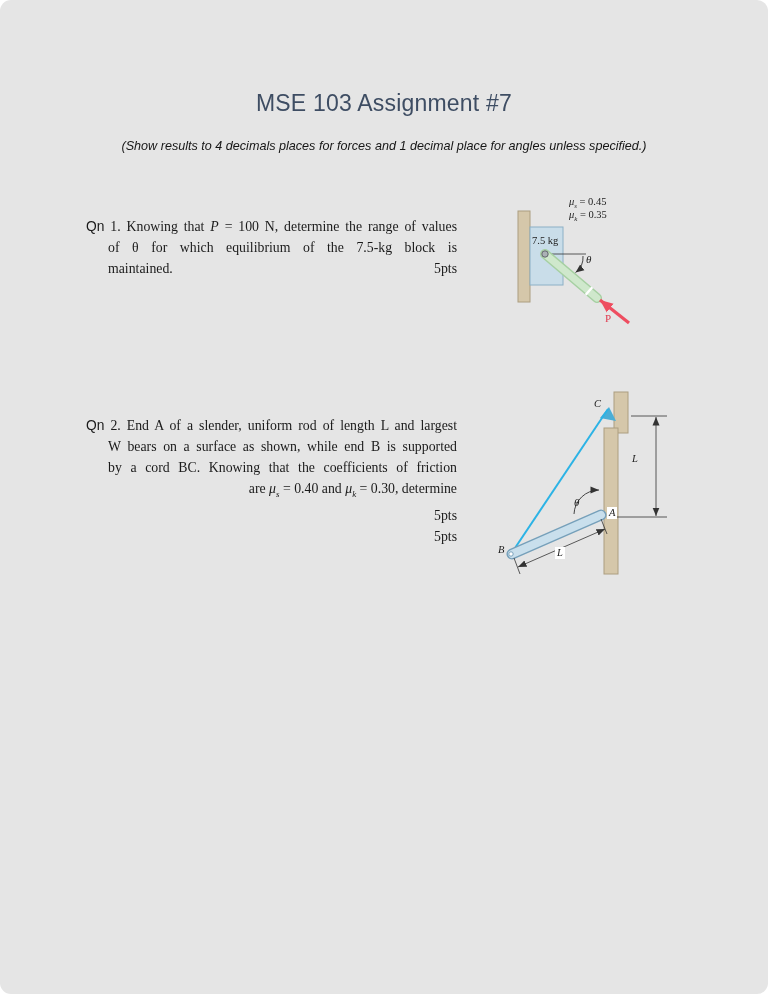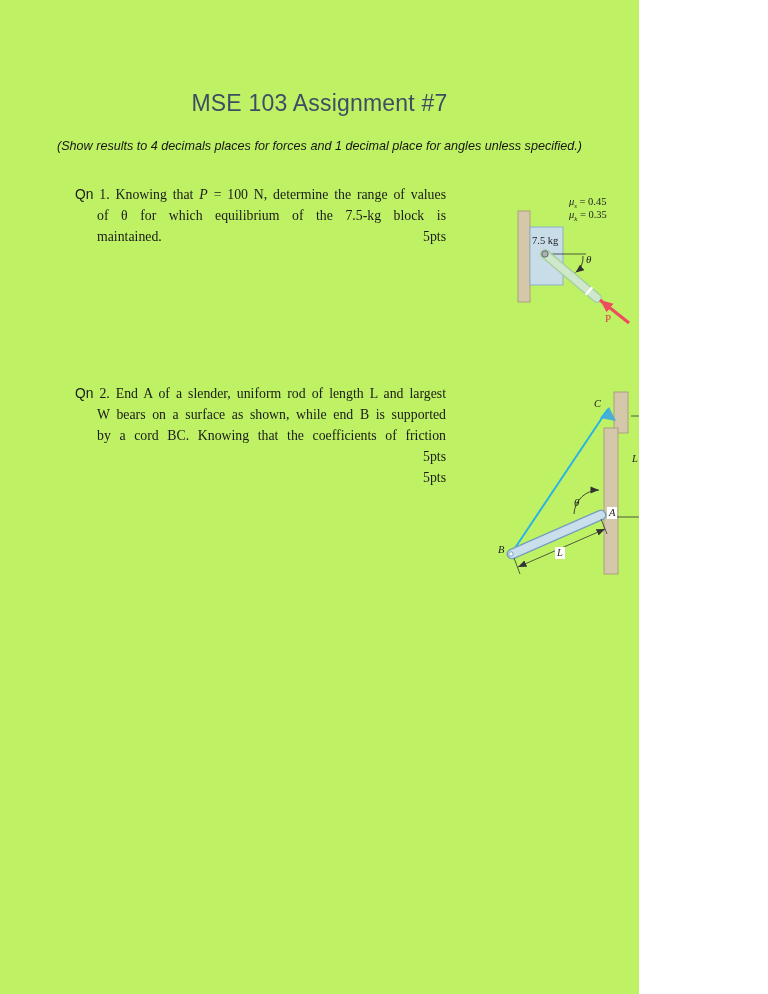--- a/index.html
+++ b/index.html
@@ -1,24 +1,25 @@
 <!DOCTYPE html>
 <html><head>
 <meta charset="utf-8">
 <style>
   * { margin: 0; padding: 0; box-sizing: border-box; }
   html, body { background: #ffffff; }
   .page {
     position: relative;
-    width: 639px;
+    width: 768px;
     height: 994px;
-    background: #bef264;
+    background: #e5e5e5;
     font-family: "Liberation Serif", serif;
     color: #1a1a1a;
     overflow: hidden;
+    border-radius: 11px;
   }
   .doc-title {
     position: absolute;
     top: 90px; left: 0; right: 0;
     text-align: center;
     font-family: "Liberation Sans", sans-serif;
     font-size: 23px;
     font-weight: 400;
     letter-spacing: 0.2px;
     color: #3e4d63;
@@ -27,24 +28,25 @@
     position: absolute;
     top: 139px; left: 0; right: 0;
     text-align: center;
     font-family: "Liberation Sans", sans-serif;
     font-size: 12.6px;
     color: #161616;
     font-style: italic;
   }
   .qblock {
     position: absolute;
-    left: 75px;
+    left: 86px;
     width: 371px;
     font-size: 13.8px;
     line-height: 21px;
+    margin-top: 32px;
   }
   #q1 { top: 184px; }
   #q2 { top: 383px; }
   .jline { text-align: justify; text-align-last: justify; }
   .ind { padding-left: 22px; text-align: right; }
   .qn { font-family: "Liberation Sans", sans-serif; }
   .splitline { display: flex; justify-content: space-between; }
   .ptsline { text-align: right; }
   i.var { font-style: italic; }
   sub { font-size: 0.65em; }
@@ -123,20 +125,27 @@
   </div>
 
   <div class="qblock" id="q2">
     <div class="jline">
       <span class="qn">Qn</span>
       <span>2.</span>
       <span>End A of a slender, uniform rod of length L and largest</span>
     </div>
     <div class="jline ind">W bears on a surface as shown, while end B is supported</div>
     <div class="jline ind">by a cord BC. Knowing that the coefficients of friction</div>
+    <div class="ind">
+      <span>are</span>
+      <i class="var"><span>μ</span><sub>s</sub></i>
+      <span>= 0.40 and</span>
+      <i class="var"><span>μ</span><sub>k</sub></i>
+      <span>= 0.30, determine</span>
+    </div>
     <div class="ptsline">5pts</div>
     <div class="ptsline">5pts</div>
   </div>
 
   <div class="fig" id="fig2">
     <svg width="180" height="200" viewBox="0 0 180 200">
       <rect x="119" y="6" width="14" height="41" stroke-width="1" stroke="#ac9e80" fill="#d5c7aa"></rect>
       <rect x="109" y="42" width="14" height="146" stroke-width="1" stroke="#ac9e80" fill="#d5c7aa"></rect>
       <polygon points="114,21 121,35 105,32" fill="#4aaed6"></polygon>
       <line x1="113" y1="23" x2="16" y2="168" stroke-width="2" stroke="#2cb3e5"></line>

